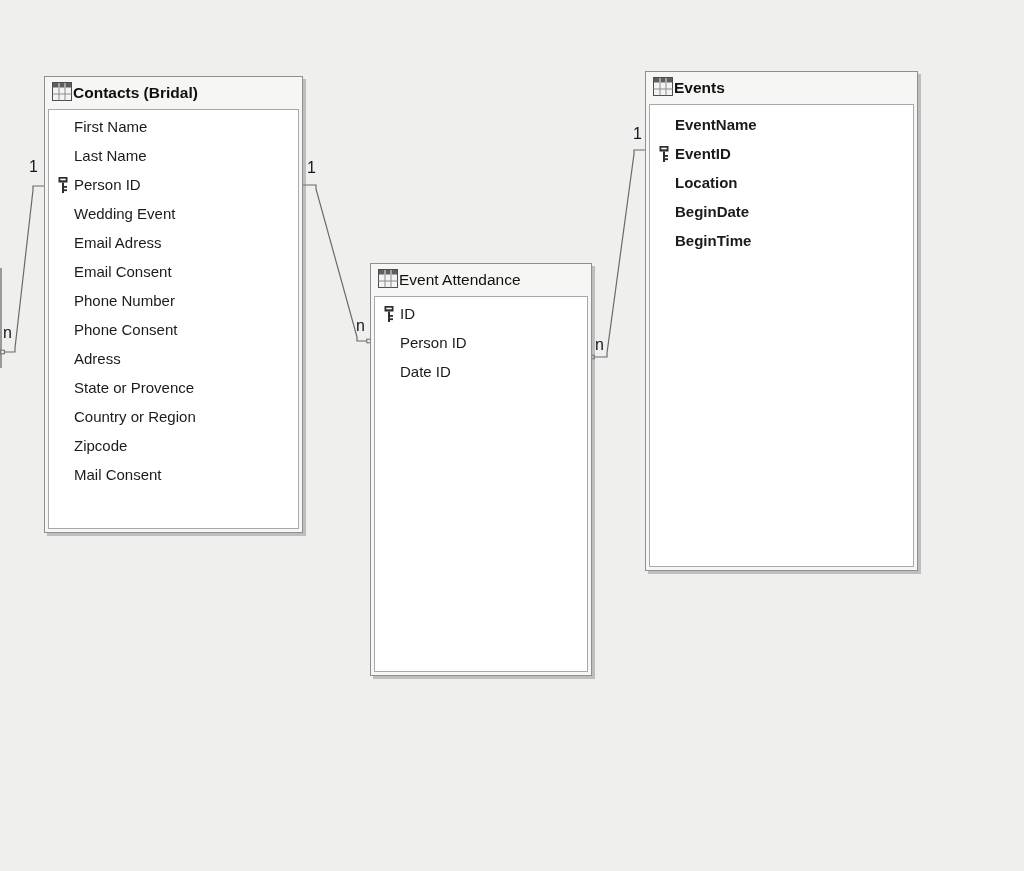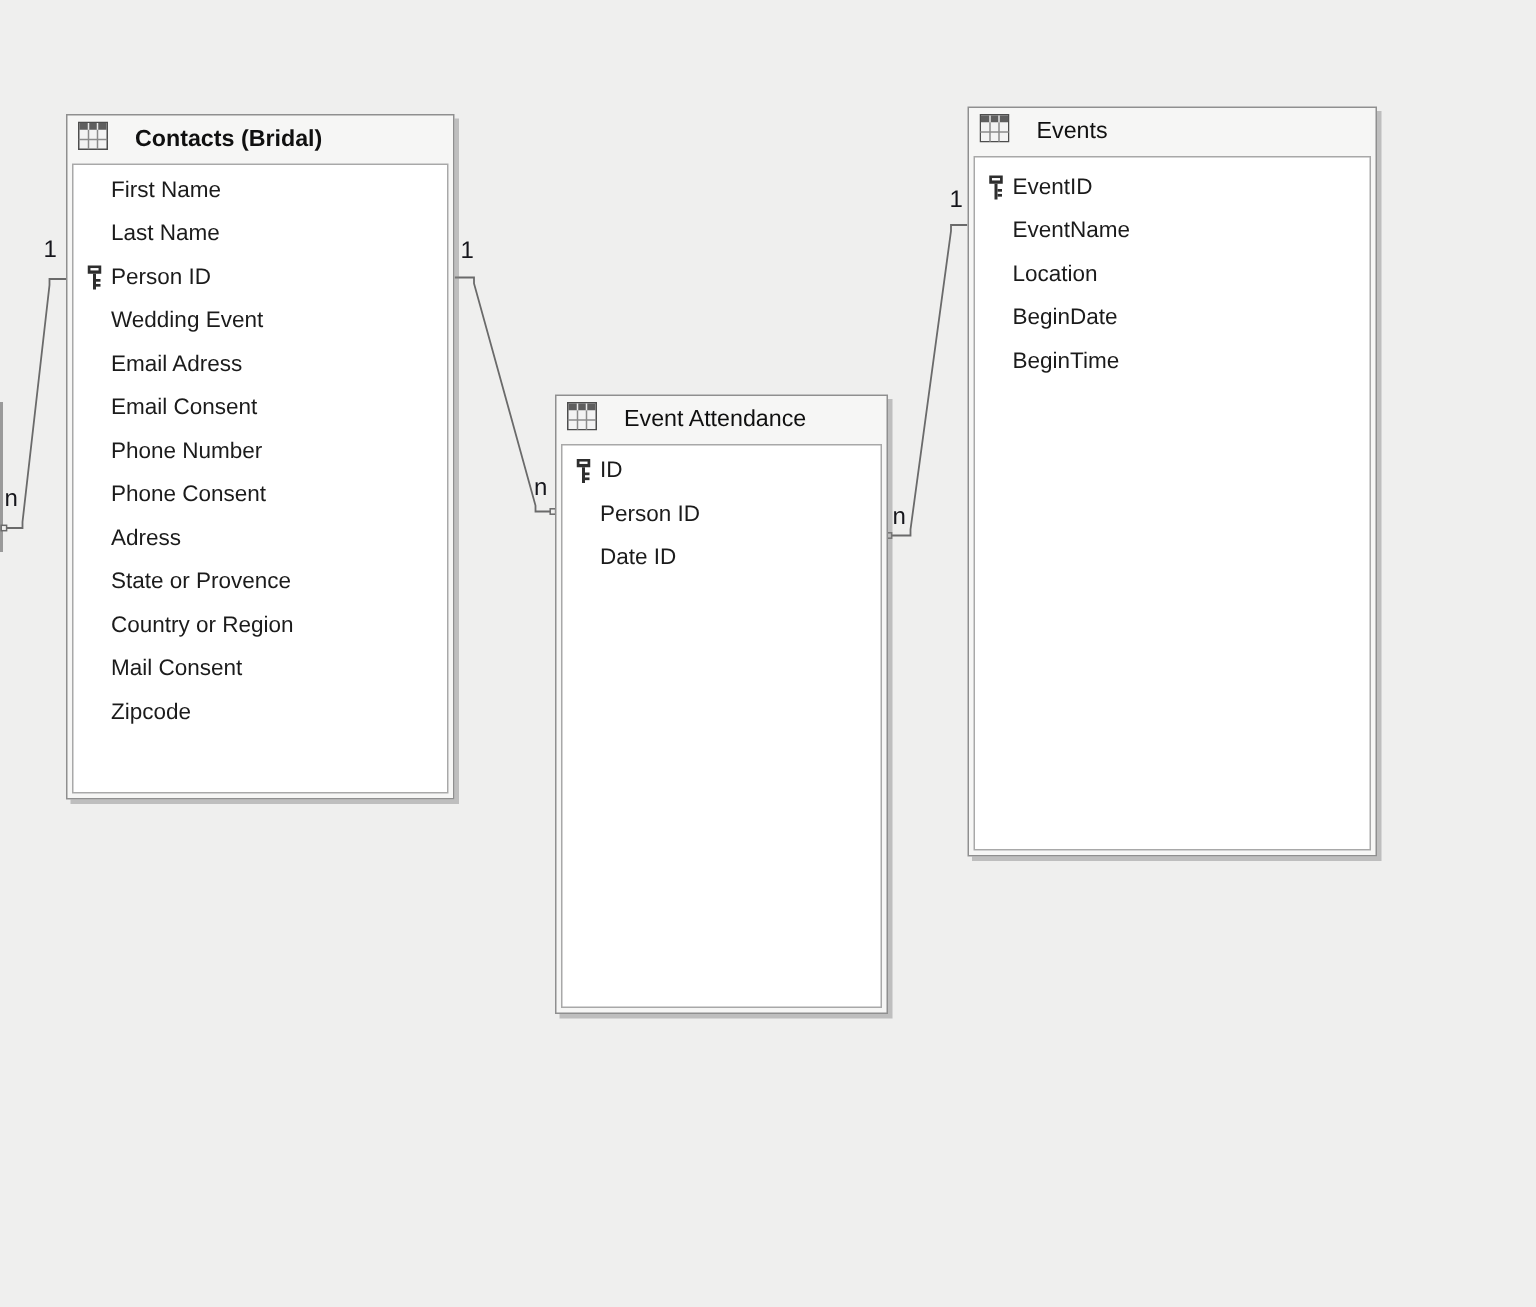--- a/index.html
+++ b/index.html
@@ -11,21 +11,21 @@
   }
   .canvas{position:absolute;inset:0;}
   
   .table-widget{
     position:absolute;box-sizing:border-box;
     background:#f6f6f5;border:1px solid #8f8f8f;
     box-shadow:3px 3px 0 rgba(130,130,130,.45);
     display:flex;flex-direction:column;
   }
   .widget-header{
-    flex:0 0 32px;display:flex;align-items:center;gap:18px;
+    flex:0 0 32px;display:flex;align-items:center;gap:1px;
     padding:0 7px;box-sizing:border-box;cursor:default;
   }
   .widget-title{font-size:15.5px;color:#101010;white-space:nowrap;}
   .widget-title.bold{font-weight:bold;}
   .field-list{
     flex:1 1 auto;background:#ffffff;border:1px solid #a8a8a8;
     margin:0 3px 3px 3px;overflow:hidden;box-sizing:border-box;
   }
   .field-list.pad2{padding-top:2px;text-align:right;}
   .field-list.pad5{padding-top:5px;}
@@ -131,24 +131,24 @@
       <div class="field-row">
           <span>Adress</span>
         </div>
       <div class="field-row">
           <span>State or Provence</span>
         </div>
       <div class="field-row">
           <span>Country or Region</span>
         </div>
       <div class="field-row">
+          <span>Zipcode</span>
+        </div>
+      <div class="field-row">
           <span>Mail Consent</span>
-        </div>
-      <div class="field-row">
-          <span>Zipcode</span>
         </div>
     </div>
   </div>
 
   <div class="table-widget" style="left:370px;top:263px;width:222px;height:413px;">
     <div class="widget-header">
       <span class="hdr-icon">
         <svg width="20" height="19" viewBox="0 0 20 19">
           <rect x="0.5" y="0.5" width="19" height="18" fill="#f3f3f3" stroke="#4d4d4d"></rect>
           <rect x="1" y="1" width="18" height="4.5" fill="#5e5e5e"></rect>
@@ -180,56 +180,56 @@
       </div>
       <div class="field-row">
           <span>Person ID</span>
         </div>
       <div class="field-row">
           <span>Date ID</span>
         </div>
     </div>
   </div>
 
-  <div class="table-widget" style="left:645px;top:71px;width:273px;height:500px;">
+  <div class="table-widget" style="left:645px;top:71px;width:273px;height:500px;font-weight:bold;">
     <div class="widget-header">
       <span class="hdr-icon">
         <svg width="20" height="19" viewBox="0 0 20 19">
           <rect x="0.5" y="0.5" width="19" height="18" fill="#f3f3f3" stroke="#4d4d4d"></rect>
           <rect x="1" y="1" width="18" height="4.5" fill="#5e5e5e"></rect>
           <g stroke="#8b8b8b" stroke-width="1">
             <line x1="7" y1="5.5" x2="7" y2="18.5"></line>
               <line x1="13" y1="5.5" x2="13" y2="18.5"></line>
             <line x1="0.5" y1="12" x2="19.5" y2="12"></line>
           </g>
           <g stroke="#e9e9e9" stroke-width="1">
             <line x1="7" y1="1" x2="7" y2="5.5"></line>
               <line x1="13" y1="1" x2="13" y2="5.5"></line>
           </g>
         </svg>
       </span>
       <span class="widget-title">Events</span>
     </div>
     <div class="field-list pad5">
+      <div class="field-row">
+          <span>EventName</span>
+        </div>
       <div class="field-row">
         <span class="key-glyph">
           <svg width="10" height="17" viewBox="0 0 10 17">
             <rect x="0.5" y="0.5" width="9" height="5.5" fill="#2e2e2e"></rect>
             <rect x="2.3" y="2.2" width="5.4" height="1.6" fill="#ffffff"></rect>
             <rect x="4" y="6" width="2" height="10.5" fill="#2e2e2e"></rect>
             <rect x="6" y="9.5" width="3" height="1.8" fill="#2e2e2e"></rect>
             <rect x="6" y="12.8" width="3" height="1.8" fill="#2e2e2e"></rect>
           </svg>
         </span>
         <span>EventID</span>
       </div>
       <div class="field-row">
-          <span>EventName</span>
-        </div>
-      <div class="field-row">
           <span>Location</span>
         </div>
       <div class="field-row">
           <span>BeginDate</span>
         </div>
       <div class="field-row">
           <span>BeginTime</span>
         </div>
     </div>
   </div>

